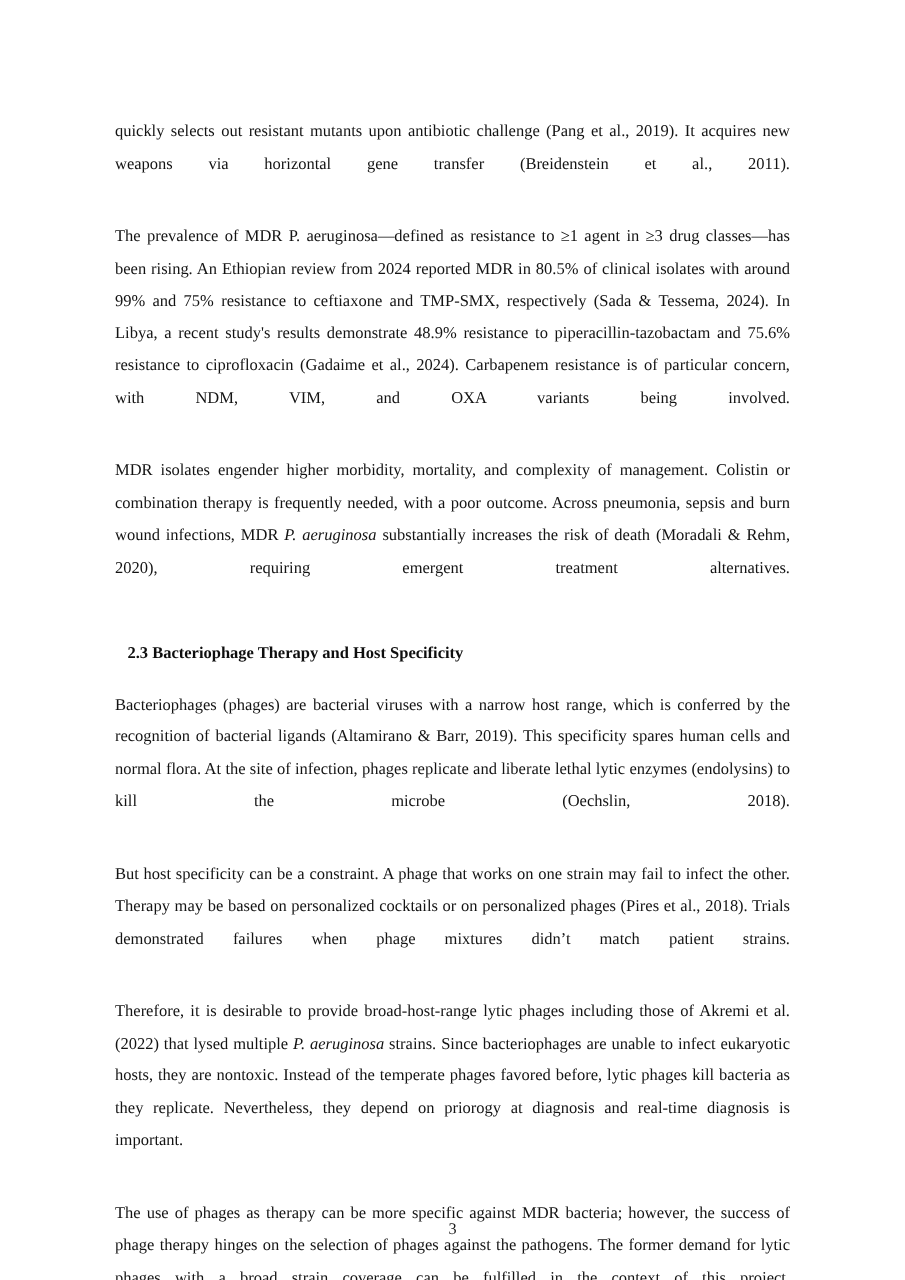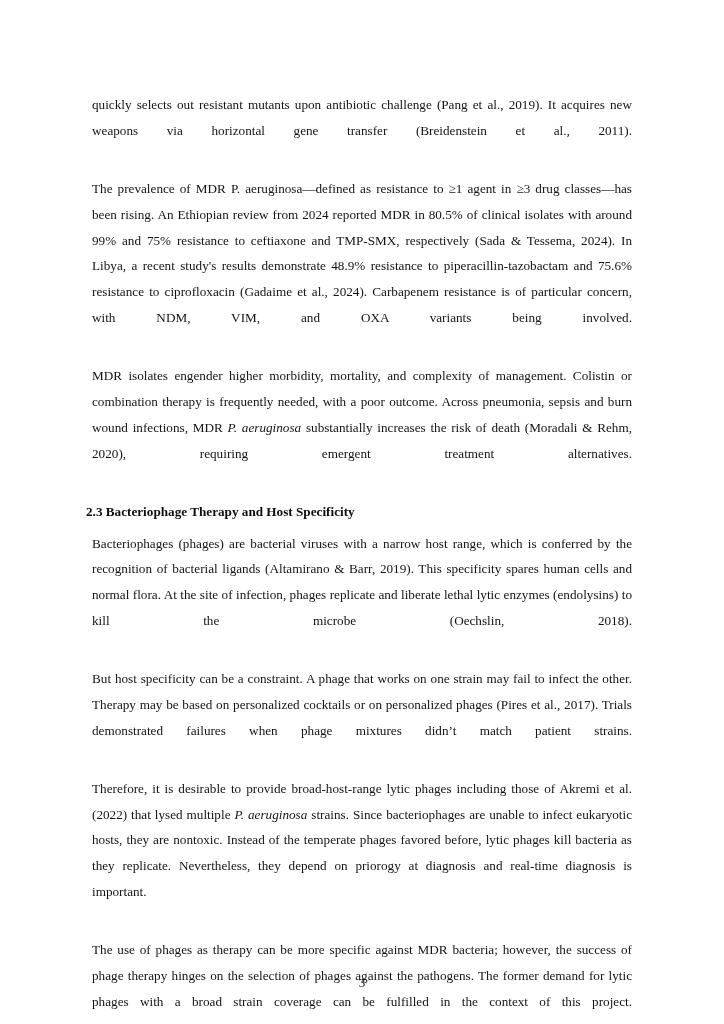--- a/index.html
+++ b/index.html
@@ -47,21 +47,21 @@
   }
 
   
   p.para::after {
     content: "";
     display: inline-block;
     width: 100%;
   }
 
   h2.heading {
-    margin: 0;
+    margin: 16px;
     padding: 0;
     font-size: 13.2px;
     line-height: 25.9px;
     font-weight: bold;
     text-align: left;
     color: #0e0e0e;
   }
 
   em.sci {
   }
@@ -87,21 +87,21 @@
     <p class="para">quickly selects out resistant mutants upon antibiotic challenge (Pang et al., 2019). It acquires new weapons via horizontal gene transfer (Breidenstein et al., 2011).</p>
 
     <p class="para">The prevalence of MDR P. aeruginosa—defined as resistance to ≥1 agent in ≥3 drug classes—has been rising. An Ethiopian review from 2024 reported MDR in 80.5% of clinical isolates with around 99% and 75% resistance to ceftiaxone and TMP-SMX, respectively (Sada &amp; Tessema, 2024). In Libya, a recent study's results demonstrate 48.9% resistance to piperacillin-tazobactam and 75.6% resistance to ciprofloxacin (Gadaime et al., 2024). Carbapenem resistance is of particular concern, with NDM, VIM, and OXA variants being involved.</p>
 
     <p class="para"><span>MDR isolates engender higher morbidity, mortality, and complexity of management. Colistin or combination therapy is frequently needed, with a poor outcome. Across pneumonia, sepsis and burn wound infections, MDR </span><em class="sci">P. aeruginosa</em><span> substantially increases the risk of death (Moradali &amp; Rehm, 2020), requiring emergent treatment alternatives.</span></p>
 
     <h2 class="heading">2.3 Bacteriophage Therapy and Host Specificity</h2>
 
     <p class="para">Bacteriophages (phages) are bacterial viruses with a narrow host range, which is conferred by the recognition of bacterial ligands (Altamirano &amp; Barr, 2019). This specificity spares human cells and normal flora. At the site of infection, phages replicate and liberate lethal lytic enzymes (endolysins) to kill the microbe (Oechslin, 2018).</p>
 
-    <p class="para">But host specificity can be a constraint. A phage that works on one strain may fail to infect the other. Therapy may be based on personalized cocktails or on personalized phages (Pires et al., 2017). Trials demonstrated failures when phage mixtures didn’t match patient strains.</p>
+    <p class="para">But host specificity can be a constraint. A phage that works on one strain may fail to infect the other. Therapy may be based on personalized cocktails or on personalized phages (Pires et al., 2018). Trials demonstrated failures when phage mixtures didn’t match patient strains.</p>
 
     <p class="para"><span>Therefore, it is desirable to provide broad-host-range lytic phages including those of Akremi et al. (2022) that lysed multiple </span><em class="sci">P. aeruginosa</em><span> strains. Since bacteriophages are unable to infect eukaryotic hosts, they are nontoxic. Instead of the temperate phages favored before, lytic phages kill bacteria as they replicate. Nevertheless, they depend on priorogy at diagnosis and real-time diagnosis is important.</span></p>
 
     <p class="para">The use of phages as therapy can be more specific against MDR bacteria; however, the success of phage therapy hinges on the selection of phages against the pathogens. The former demand for lytic phages with a broad strain coverage can be fulfilled in the context of this project.</p>
 
     <h2 class="heading">3.6 Isolation and Characterization of Bacteriophages</h2>
 
     <p class="para">Phages are often found in abundance in bacterial-rich environments such as sewage, hospital wastewater, and natural waters (Forti et al., 2018; Wandro et al., 2022). Bacteria are filtered out, and the filtrate is checked for phage activity by plaque assay. Firstly it is direct agar overlay and enrichment procedures.</p>
 
   </div>

